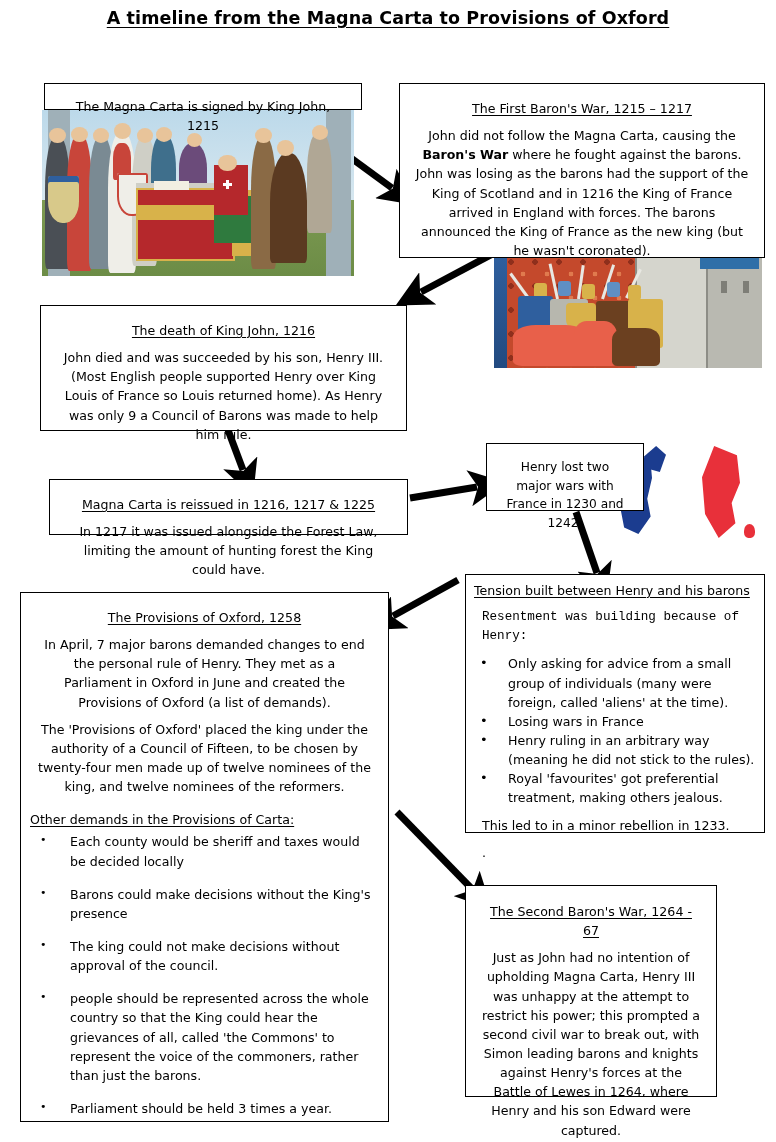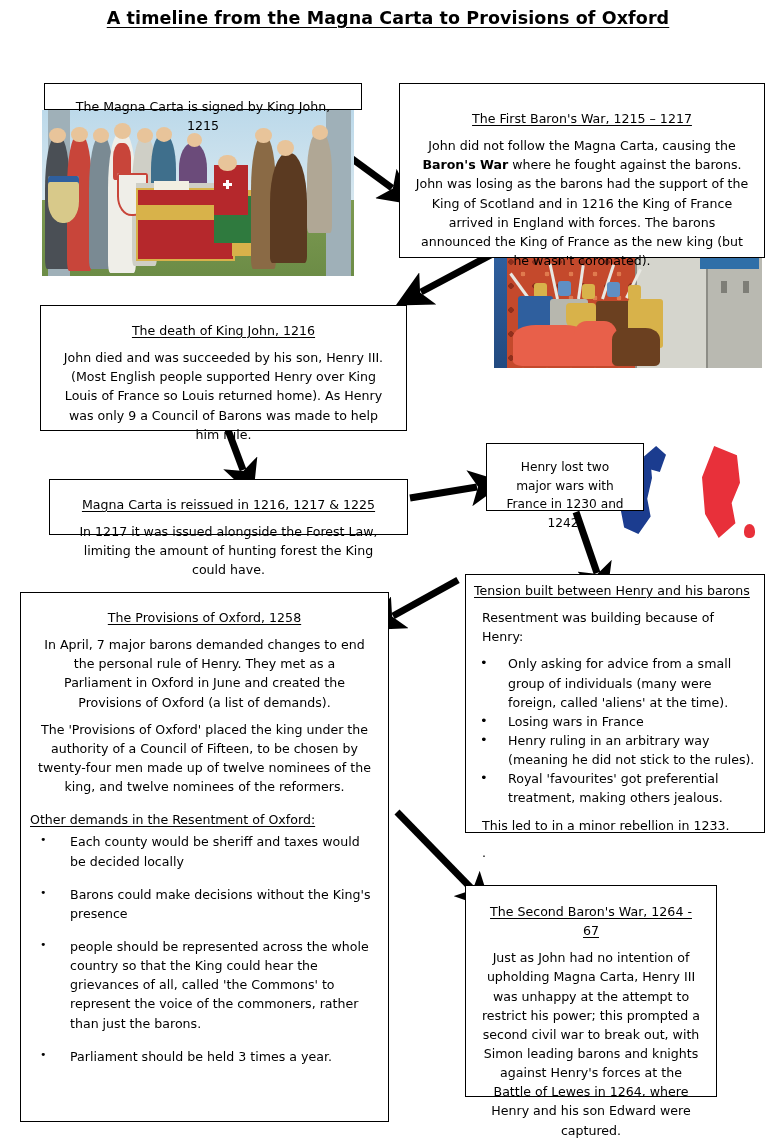--- a/index.html
+++ b/index.html
@@ -33,21 +33,21 @@
   ul.bl{list-style:none;margin:0;padding:0;text-align:left;}
   ul.bl li{position:relative;padding-left:34px;margin:0 0 1px 0;}
   ul.bl li:before{
     content:"\2022";position:absolute;left:6px;top:-1px;font-size:13px;
   }
   ul.bl.tight li{margin-bottom:0;}
   ul.bl.wide li{margin-bottom:14px;}
   ul.bl.wide li:before{left:10px;font-size:11px;top:0;}
   ul.bl.wide li{padding-left:40px;}
 
-  .lead{margin:0 0 1px 0;text-align:left;}
+  .lead{margin:0 0 1px 0;text-align:left;font-family:Liberation Mono, monospace;}
   .tail{margin:9px 0 0 0;text-align:left;}
   .dot{margin:6px 0 0 0;text-align:left;font-size:12.6px;}
 
   
   .img{position:absolute;overflow:hidden;}
 
   
   .mc{background:#cfe3ef;}
   .mc .sky{position:absolute;left:0;top:0;width:100%;height:58%;
      background:linear-gradient(#bcd9ea,#d8e8f0);}
@@ -212,21 +212,21 @@
          clip-path:polygon(0% 40%,55% 0%,100% 34%,72% 100%,10% 86%);"></div>
     <div class="red" style="left:88px;top:6px;width:38px;height:92px;
          clip-path:polygon(32% 0%,92% 10%,100% 40%,78% 62%,88% 84%,44% 100%,8% 74%,0% 34%);"></div>
     <div class="red" style="left:130px;top:84px;width:11px;height:14px;border-radius:50% 50% 40% 40%;"></div>
   </div>
 
   <div class="box" style="left:44px;top:83px;width:318px;height:27px;padding-top:5px;">
     <p>The Magna Carta is signed by King John, 1215</p>
   </div>
 
-  <div class="box" style="left:399px;top:83px;width:366px;height:175px;padding-top:17px;">
+  <div class="box" style="left:399px;top:83px;width:366px;height:175px;padding-top:7px;">
     <p>
       <span class="hd">The First Baron's War, 1215 – 1217</span>
     </p>
     <p><span>John did not follow the Magna Carta, causing the </span><b>Baron's War</b><span> where he fought against the barons. John was losing as the barons had the support of the King of Scotland and in 1216 the King of France arrived in England with forces. The barons announced the King of France as the new king (but he wasn't coronated).</span></p>
   </div>
 
   <div class="box" style="left:40px;top:305px;width:367px;height:126px;padding-top:7px;">
     <p>
       <span class="hd">The death of King John, 1216</span>
     </p>
@@ -258,25 +258,26 @@
   </div>
 
   <div class="box" style="left:20px;top:592px;width:369px;height:530px;padding:7px 9px;">
     <p>
       <span class="hd">The Provisions of Oxford, 1258</span>
     </p>
     <p>In April, 7 major barons demanded changes to end the personal rule of Henry. They met as a Parliament in Oxford in June and created the Provisions of Oxford (a list of demands).</p>
     <p>The 'Provisions of Oxford' placed the king under the authority of a Council of Fifteen, to be chosen by twenty-four men made up of twelve nominees of the king, and twelve nominees of the reformers.</p>
 
     <p style="text-align:left;margin:14px 0 3px 0;">
-      <span class="hd">Other demands in the Resentment of Oxford:</span>
+      <span class="hd">Other demands in the Provisions of Carta:</span>
     </p>
     <ul class="bl wide">
       <li>Each county would be sheriff and taxes would be decided locally</li>
       <li>Barons could make decisions without the King's presence</li>
+      <li>The king could not make decisions without approval of the council.</li>
       <li>people should be represented across the whole country so that the King could hear the grievances of all, called 'the Commons' to represent the voice of the commoners, rather than just the barons.</li>
       <li>Parliament should be held 3 times a year.</li>
     </ul>
   </div>
 
   <div class="box" style="left:465px;top:885px;width:252px;height:212px;padding-top:8px;">
     <p>
       <span class="hd">The Second Baron's War, 1264 - 67</span>
     </p>
     <p>Just as John had no intention of upholding Magna Carta, Henry III was unhappy at the attempt to restrict his power; this prompted a second civil war to break out, with Simon leading barons and knights against Henry's forces at the Battle of Lewes in 1264, where Henry and his son Edward were captured.</p>

